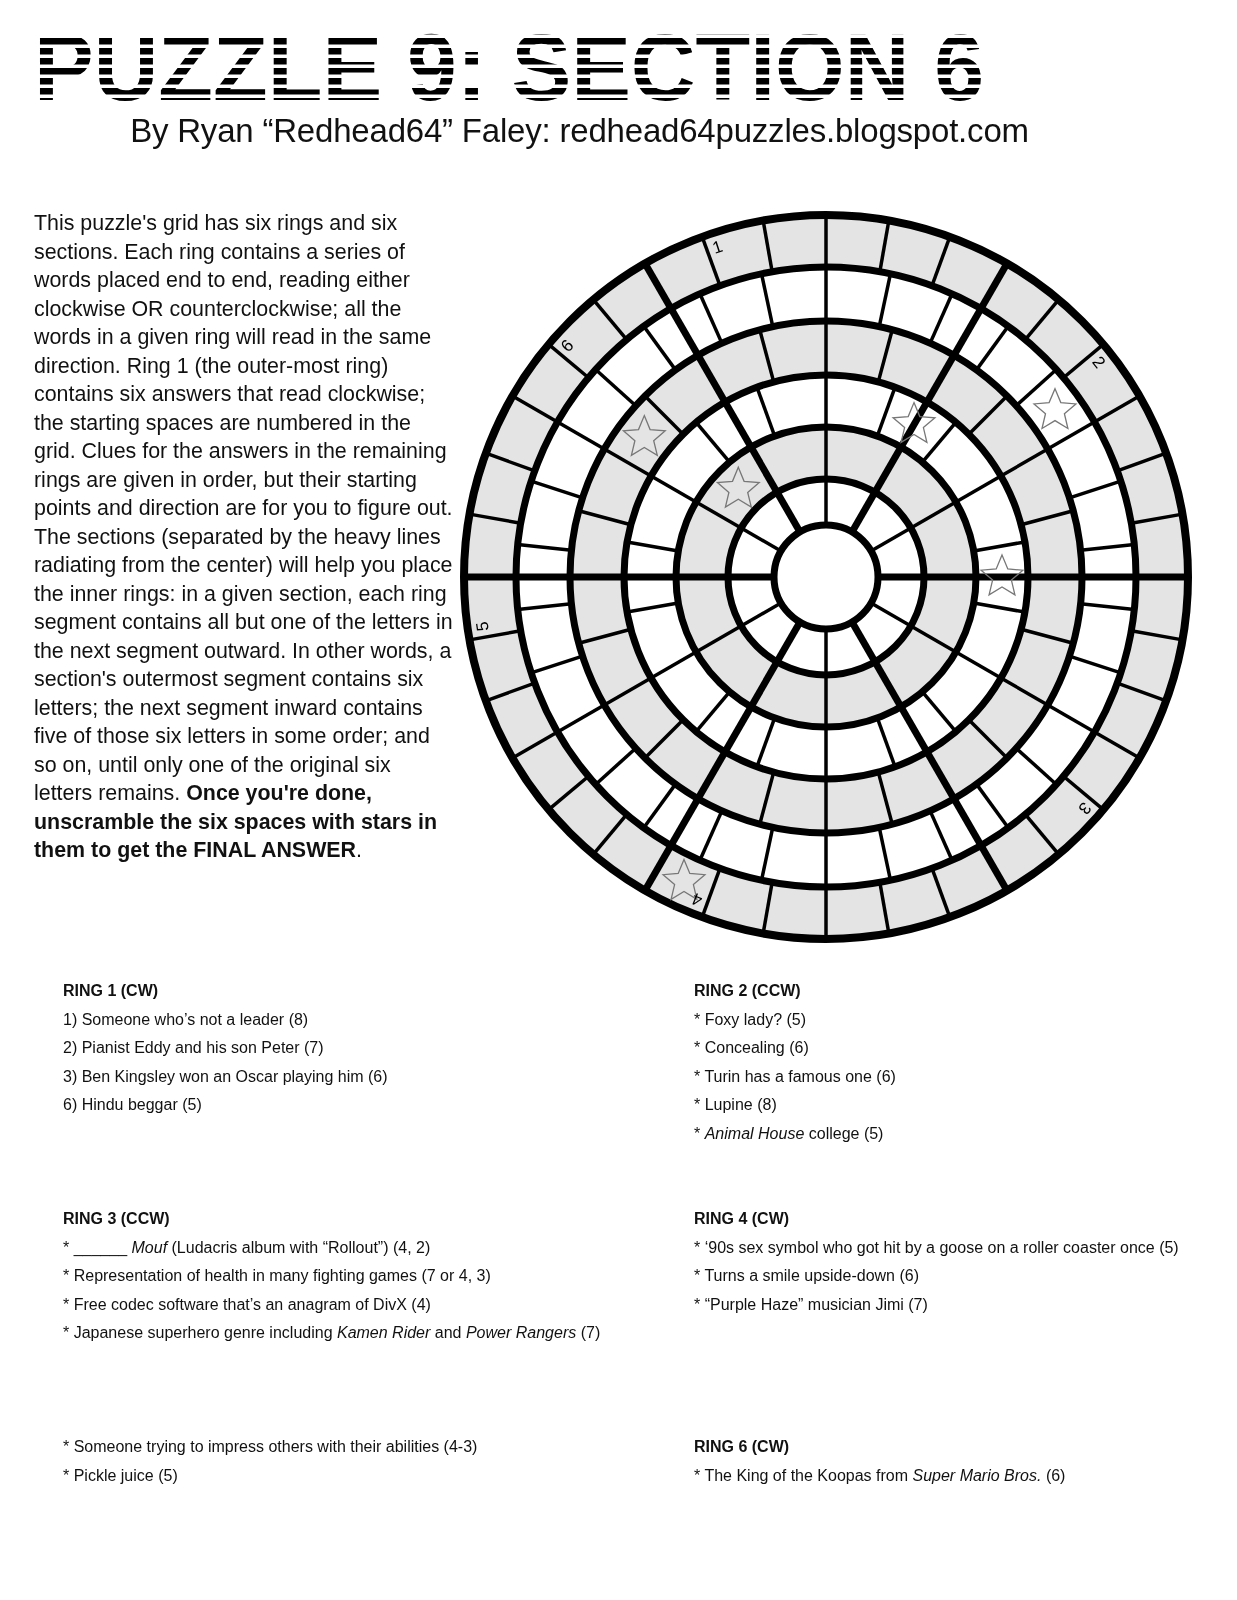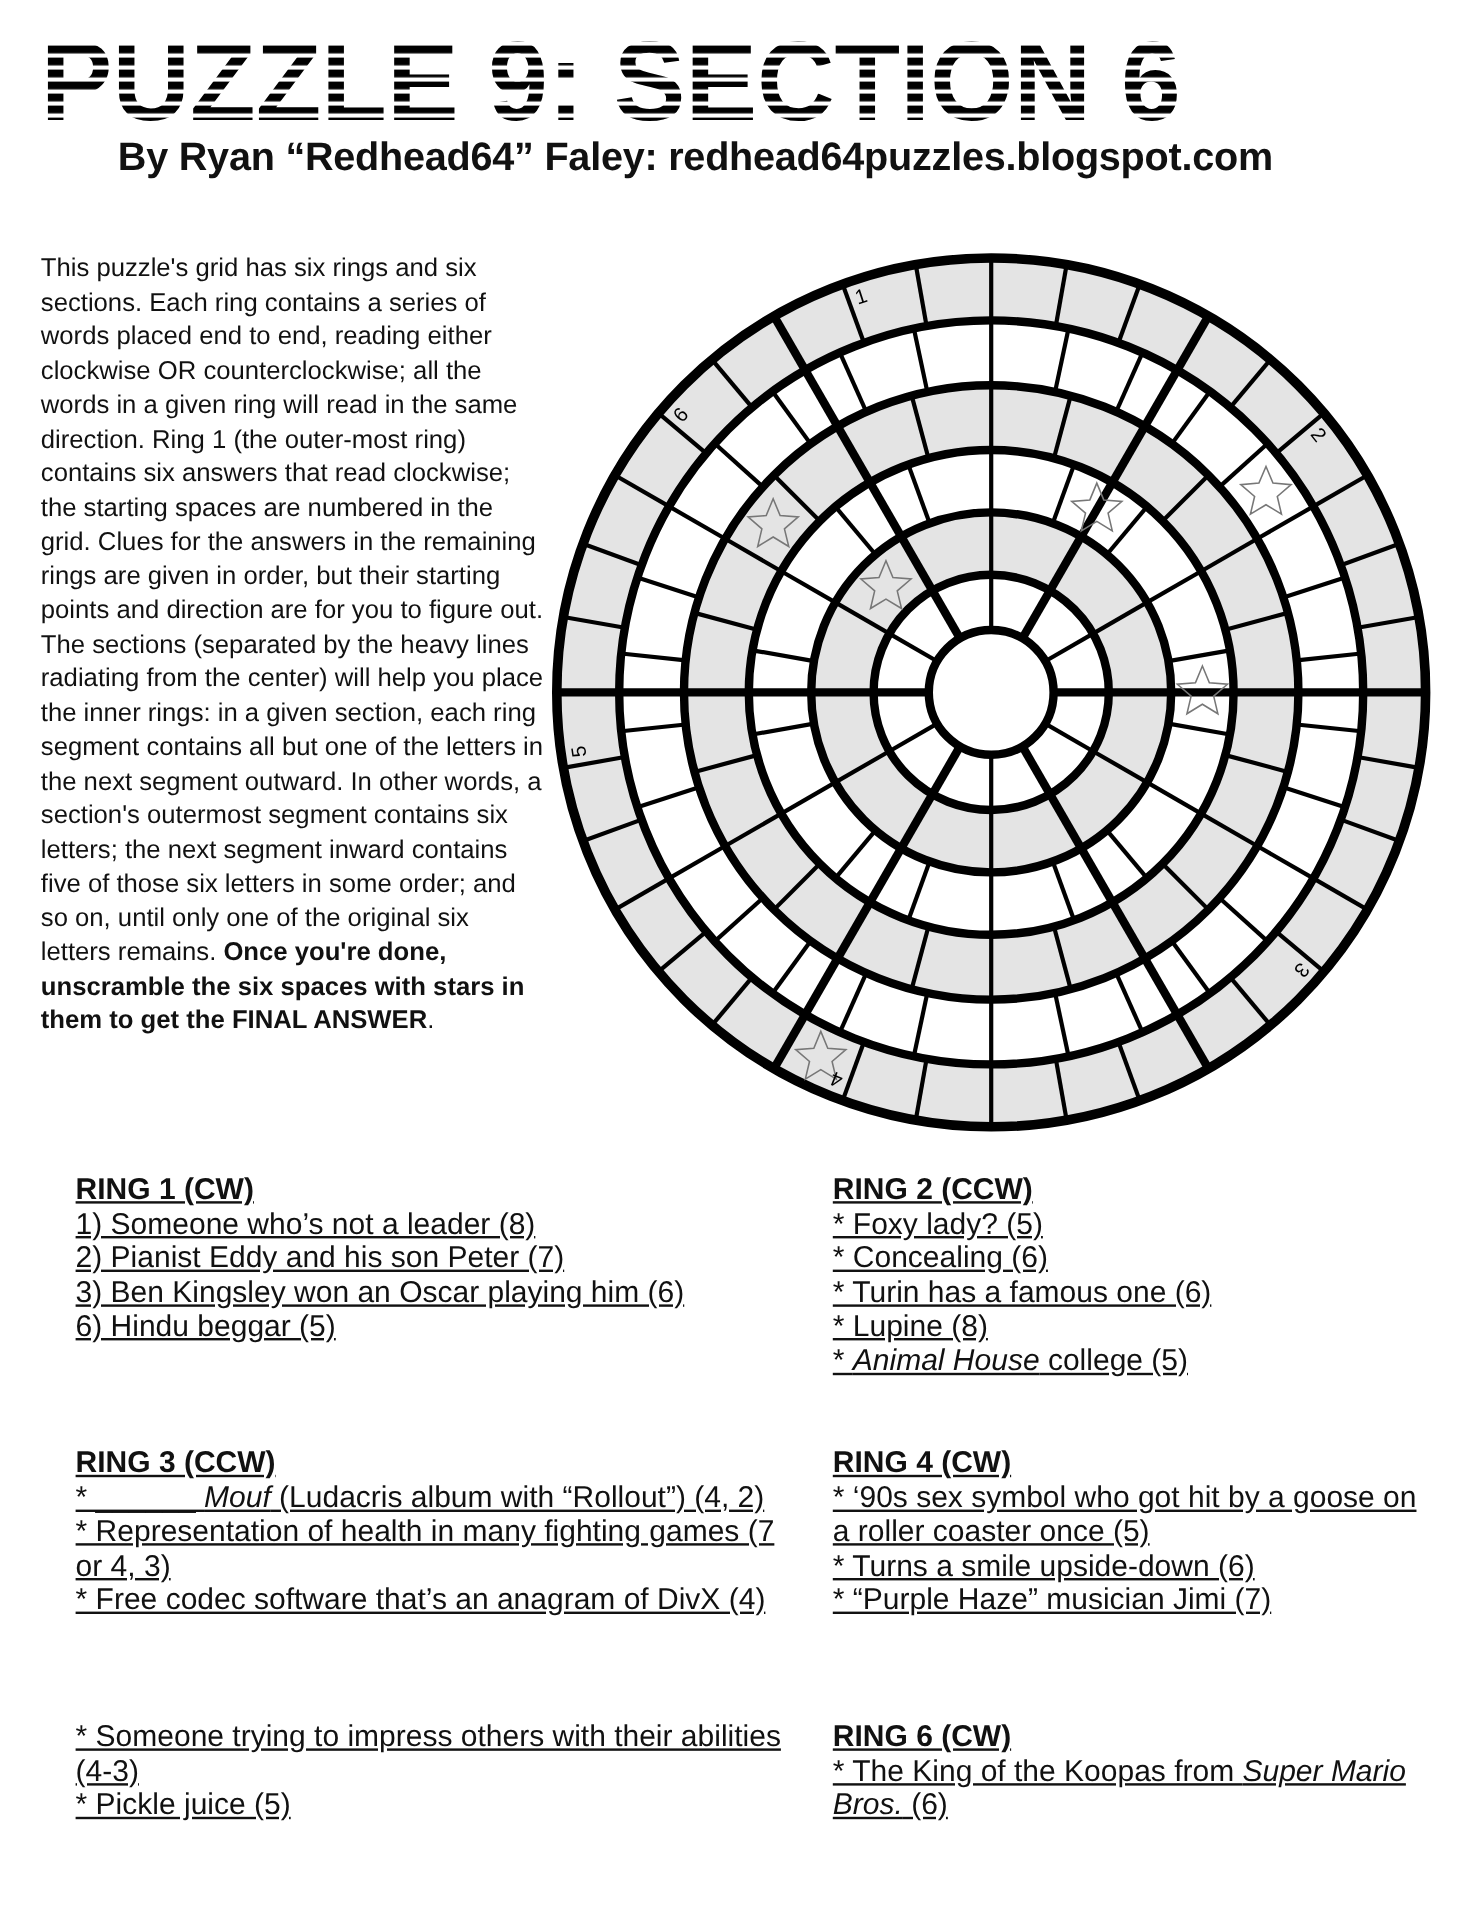--- a/index.html
+++ b/index.html
@@ -1,26 +1,26 @@
 <!DOCTYPE html>
 <html><head>
 <meta charset="utf-8">
 <style>
   html, body { margin: 0; padding: 0; background: #ffffff; }
   body { width: 1237px; height: 1600px; position: relative; overflow: hidden;
          font-family: "Liberation Sans", "DejaVu Sans", sans-serif; color: #111; }
   .title { position: absolute; left: 0; top: 28px; width: 1018px; text-align: center; }
   .title svg { display: block; margin: 0 auto; }
   .byline { position: absolute; left: 0; top: 112px; width: 1159px; text-align: center;
-            font-size: 33px; letter-spacing: -0.2px; font-weight: bold; }
+            font-size: 33px; letter-spacing: -0.2px; }
   .intro { position: absolute; left: 34px; top: 209px; width: 420px;
            font-size: 21.4px; line-height: 28.5px; }
   .intro b { font-weight: bold; }
   .grid { position: absolute; left: 456px; top: 207px; }
-  .ring-block { position: absolute; font-size: 25px; line-height: 28.5px; text-decoration: underline; }
+  .ring-block { position: absolute; font-size: 16px; line-height: 28.5px; }
   .ring-block .hdr { font-weight: bold; }
   .ring-block .clue { display: block; }
   .ring-block i { font-style: italic; }
   #r1 { left: 63px; top: 977px; width: 580px; }
   #r2 { left: 694px; top: 977px; width: 520px; }
   #r3 { left: 63px; top: 1205px; width: 600px; }
   #r4 { left: 694px; top: 1205px; width: 500px; }
   #r5 { left: 63px; top: 1433px; width: 600px; }
   #r6 { left: 694px; top: 1433px; width: 500px; }
 </style>
@@ -218,20 +218,21 @@
   <span class="clue">* Turin has a famous one (6)</span>
   <span class="clue">* Lupine (8)</span>
   <span class="clue"><span>* </span><i>Animal House</i><span> college (5)</span></span>
 </div>
 
 <div class="ring-block" id="r3">
   <div class="hdr">RING 3 (CCW)</div>
   <span class="clue"><span>* ______ </span><i>Mouf</i><span> (Ludacris album with “Rollout”) (4, 2)</span></span>
   <span class="clue">* Representation of health in many fighting games (7 or 4, 3)</span>
   <span class="clue">* Free codec software that’s an anagram of DivX (4)</span>
+  <span class="clue"><span>* Japanese superhero genre including </span><i>Kamen Rider</i><span> and </span><i>Power Rangers</i><span> (7)</span></span>
 </div>
 
 <div class="ring-block" id="r4">
   <div class="hdr">RING 4 (CW)</div>
   <span class="clue">* ‘90s sex symbol who got hit by a goose on a roller coaster once (5)</span>
   <span class="clue">* Turns a smile upside-down (6)</span>
   <span class="clue">* “Purple Haze” musician Jimi (7)</span>
 </div>
 
 <div class="ring-block" id="r5">

